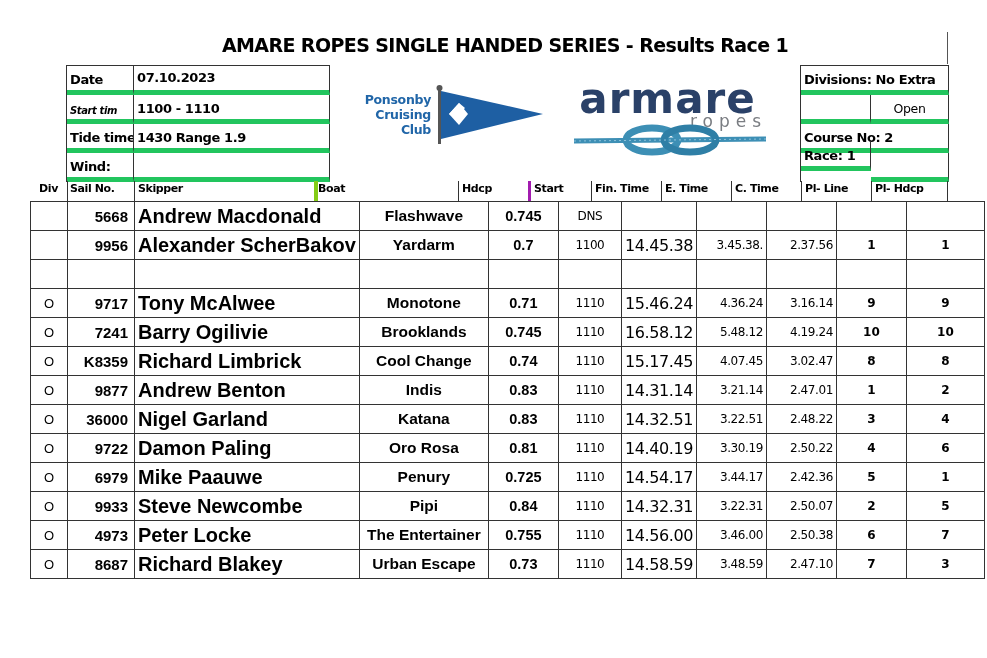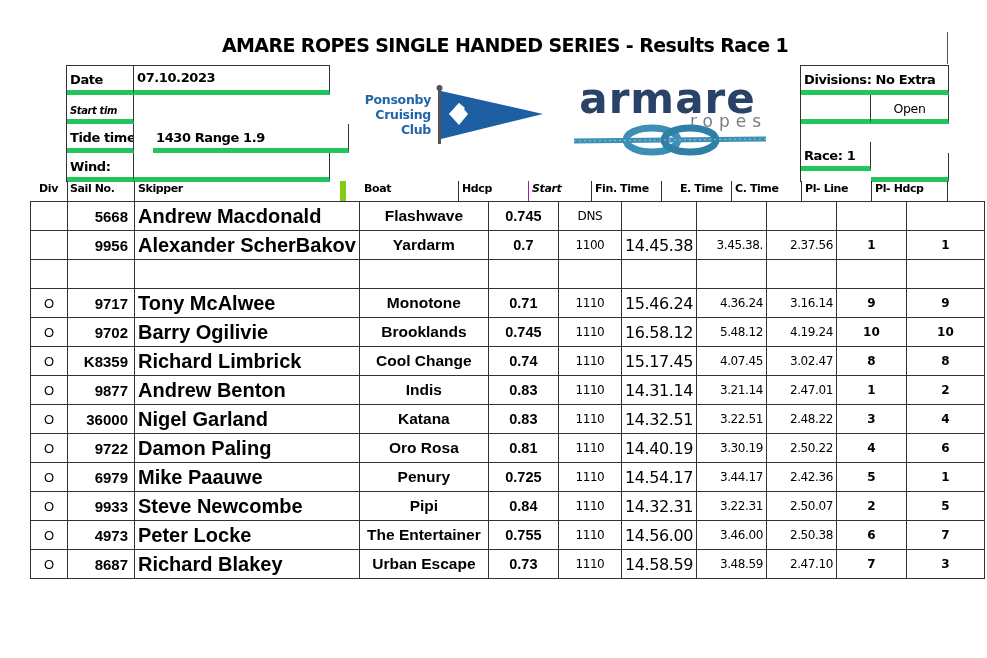--- a/index.html
+++ b/index.html
@@ -43,24 +43,27 @@
 <div class="abs" style="left:66px; top:65px; width:263px; height:116px; border-left:1px solid #333; border-top:1px solid #333;">
   <div class="cell hdr" style="left:0; top:0; width:67px; height:29px; font-size:13px;">
       <span>Date</span>
     </div>
   <div class="cell hdr" style="left:67px; top:0; width:196px; height:29px; align-items:flex-start; padding-top:4px; font-size:13px;">
       <span>07.10.2023</span>
     </div>
   <div class="cell hdr" style="left:0; top:29px; width:67px; height:29px; font-size:10px;font-style:italic;">
       <span>Start tim</span>
     </div>
+  <div class="cell hdr" style="left:67px; top:29px; width:196px; height:29px; font-size:13px;">
+      <span>1100 - 1110</span>
+    </div>
   <div class="cell hdr" style="left:0; top:58px; width:67px; height:29px; font-size:13px;">
       <span>Tide time</span>
     </div>
-  <div class="cell hdr" style="left:67px; top:58px; width:196px; height:29px; font-size:13px;margin-left:19px;">
+  <div class="cell hdr" style="left:67px; top:58px; width:196px; height:29px; font-size:13px;">
       <span>1430  Range 1.9</span>
     </div>
   <div class="cell hdr" style="left:0; top:87px; width:67px; height:29px; font-size:13px;">
       <span>Wind:</span>
     </div>
   <div class="cell hdr" style="left:67px; top:87px; width:196px; height:29px; font-size:13px;">
       <span></span>
     </div>
 </div>
 
@@ -87,35 +90,38 @@
 </svg>
 
 <div class="abs" style="left:800px; top:65px; width:148px; height:116px; border-left:1px solid #333; border-top:1px solid #333;">
   <div class="cell hdr" style="left:0; top:0; width:148px; height:29px; font-size:13px;">
       <span>Divisions: No Extra</span>
     </div>
   <div class="cell" style="left:0; top:29px; width:70px; height:29px;"></div>
   <div class="cell cal" style="left:70px; top:29px; width:78px; height:29px;justify-content:center;">
       <span>Open</span>
     </div>
+  <div class="cell hdr" style="left:0; top:58px; width:148px; height:29px; font-size:13px;">
+      <span>Course No: 2</span>
+    </div>
   <div class="cell hdr" style="left:0; top:76px; width:70px; height:29px; font-size:13px;">
       <span>Race: 1</span>
     </div>
   <div class="cell" style="left:70px; top:87px; width:78px; height:29px;"></div>
 </div>
 
 <div class="abs" style="left:30px; top:181px; width:918px; height:20px;">
   <div class="abs hdr" style="left:0; top:1px; width:37px; text-align:center;">Div</div>
   <div class="abs hdr" style="left:37px; top:0; width:67px; height:20px; border-left:1px solid #333; padding-left:2px; padding-top:1px; box-sizing:border-box;">Sail No.</div>
   <div class="abs hdr" style="left:104px; top:0; width:195px; height:20px; border-left:1px solid #333; padding-left:3px; padding-top:1px; box-sizing:border-box;">Skipper</div>
-  <div class="abs hdr" style="left:310px; top:0; width:129px; height:20px; border-left:6px solid #84cc16; padding-left:18px; padding-top:1px; box-sizing:border-box;">Boat</div>
+  <div class="abs hdr" style="left:284px; top:0; width:129px; height:20px; border-left:4px solid #84cc16; padding-left:0; padding-top:1px; box-sizing:border-box;">Boat</div>
   <div class="abs hdr" style="left:428px; top:0; width:70px; height:20px; border-left:1px solid #333; padding-left:3px; padding-top:1px; box-sizing:border-box;">Hdcp</div>
-  <div class="abs hdr" style="left:498px; top:0; width:63px; height:20px; border-left:1px solid #a21caf; padding-left:3px; padding-top:1px; box-sizing:border-box;font-style:italic;">Start</div>
+  <div class="abs hdr" style="left:498px; top:0; width:63px; height:20px; border-left:3px solid #a21caf; padding-left:3px; padding-top:1px; box-sizing:border-box;">Start</div>
   <div class="abs hdr" style="left:561px; top:0; width:70px; height:20px; border-left:1px solid #333; padding-left:3px; padding-top:1px; box-sizing:border-box;">Fin. Time</div>
-  <div class="abs hdr" style="left:631px; top:0; width:70px; height:20px; border-left:1px solid #333; padding-left:18px; padding-top:1px; box-sizing:border-box;">E. Time</div>
+  <div class="abs hdr" style="left:631px; top:0; width:70px; height:20px; border-left:1px solid #333; padding-left:3px; padding-top:1px; box-sizing:border-box;">E. Time</div>
   <div class="abs hdr" style="left:701px; top:0; width:70px; height:20px; border-left:1px solid #333; padding-left:3px; padding-top:1px; box-sizing:border-box;">C. Time</div>
   <div class="abs hdr" style="left:771px; top:0; width:70px; height:20px; border-left:1px solid #333; padding-left:3px; padding-top:1px; box-sizing:border-box;">Pl-  Line</div>
   <div class="abs hdr" style="left:841px; top:0; width:77px; height:20px; border-left:1px solid #333; border-right:1px solid #333; padding-left:3px; padding-top:1px; box-sizing:border-box;">Pl- Hdcp</div>
 </div>
 
 <table class="results">
   <tbody id="results-body">
       <tr>
         <td class="c-div"></td>
         <td class="c-sail">5668</td>
@@ -163,21 +169,21 @@
         <td class="c-hdcp">0.71</td>
         <td class="c-start">1110</td>
         <td class="c-fin">15.46.24</td>
         <td class="c-et">4.36.24</td>
         <td class="c-ct">3.16.14</td>
         <td class="c-pl">9</td>
         <td class="c-ph">9</td>
       </tr>
       <tr>
         <td class="c-div">O</td>
-        <td class="c-sail">9702</td>
+        <td class="c-sail">7241</td>
         <td class="c-skip">Barry Ogilivie</td>
         <td class="c-boat">Brooklands</td>
         <td class="c-hdcp">0.745</td>
         <td class="c-start">1110</td>
         <td class="c-fin">16.58.12</td>
         <td class="c-et">5.48.12</td>
         <td class="c-ct">4.19.24</td>
         <td class="c-pl">10</td>
         <td class="c-ph">10</td>
       </tr>

